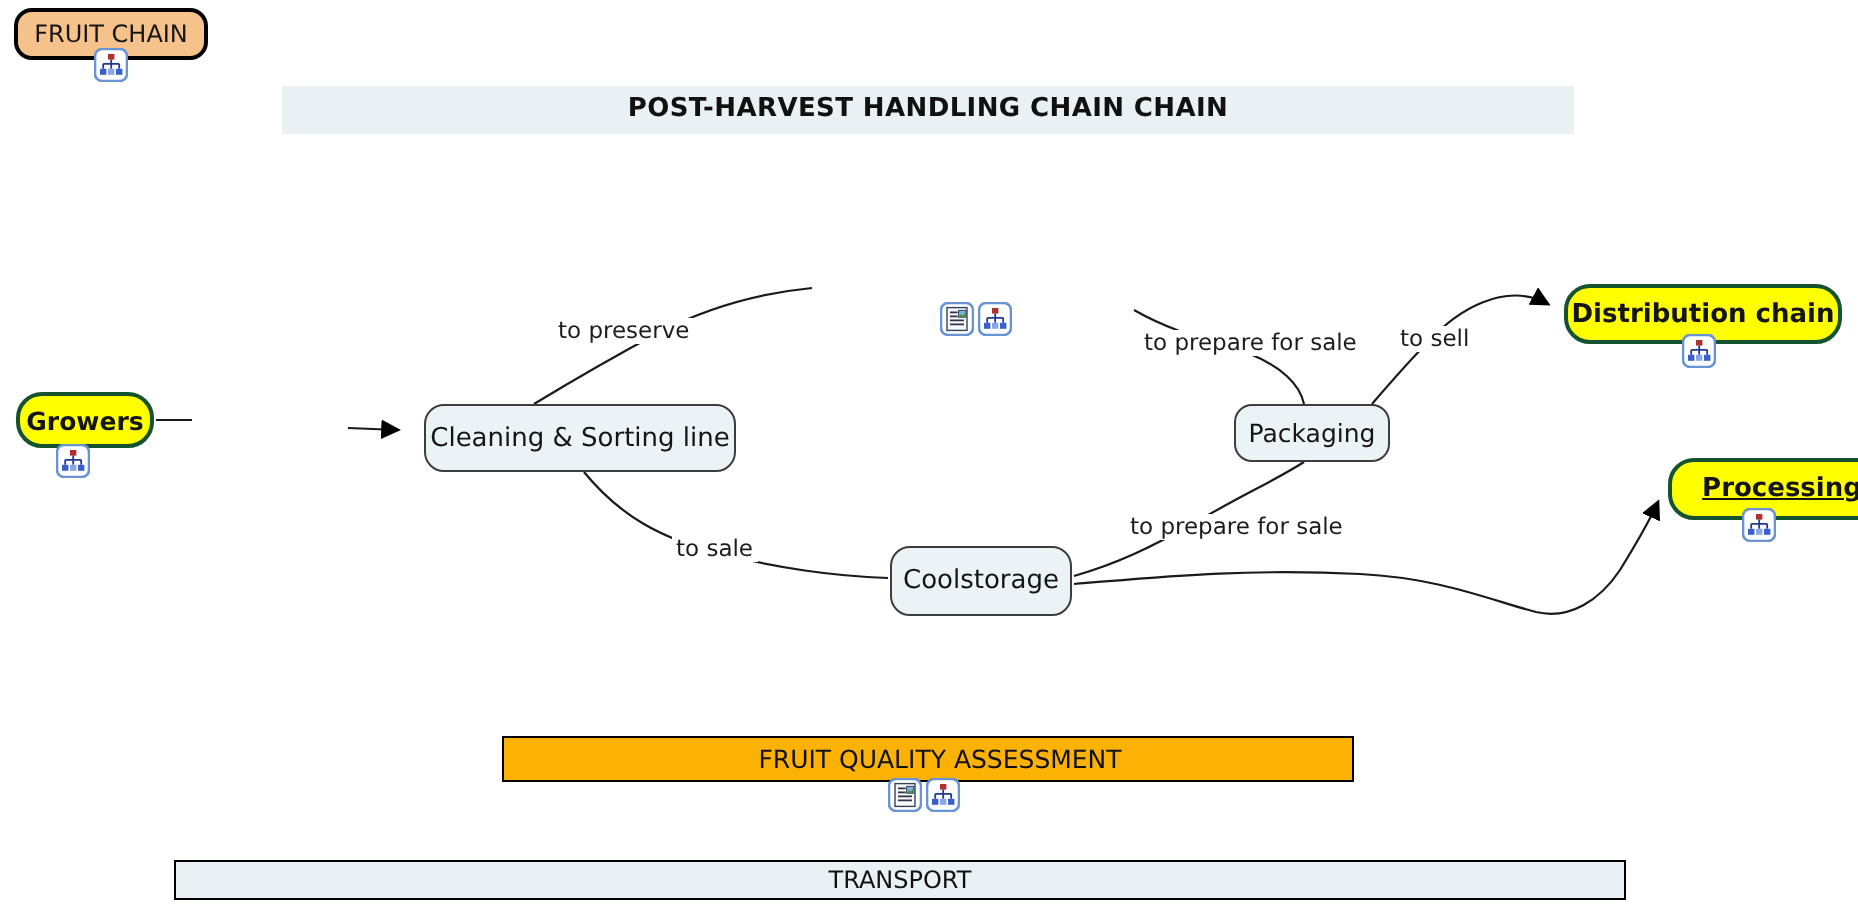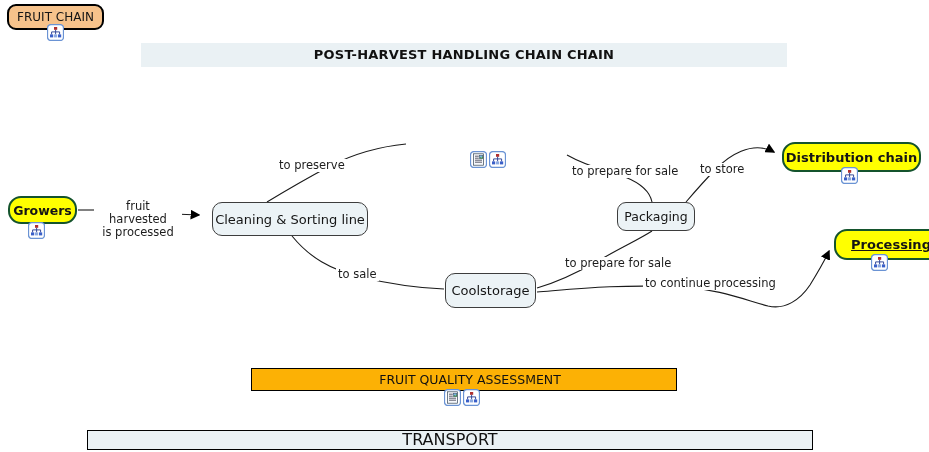--- a/index.html
+++ b/index.html
@@ -17,21 +17,21 @@
     position:absolute;display:flex;align-items:center;justify-content:center;
     font-size:13px;color:#151515;box-sizing:border-box;z-index:3;text-align:center;
   }
   .yellow{background:#ffff00;border:2px solid #14532d;border-radius:13px;font-weight:bold;font-size:12.5px;}
   .light{background:#ecf3f6;border:1px solid #3d3d3d;border-radius:10px;}
   .orange-node{background:#fcb105;border:1.5px solid #2b2b2b;border-radius:12px;}
   .peach{background:#f6c28b;border:2px solid #000;border-radius:9px;font-size:12px;}
   .bar{position:absolute;text-align:center;box-sizing:border-box;z-index:3;color:#111;}
   .title-bar{background:#eaf1f4;font-weight:bold;font-size:13px;line-height:24px;letter-spacing:.2px;}
   .fqa-bar{background:#fcb105;border:1px solid #000;font-size:12.5px;line-height:21px;}
-  .transport-bar{background:#eaf1f4;border:1px solid #000;font-size:16px;line-height:18px;}
+  .transport-bar{background:#eaf1f4;border:1px solid #000;font-size:12px;line-height:18px;}
   .icon{position:absolute;width:17px;height:17px;z-index:4;display:block;cursor:pointer;}
   .icon svg{display:block;}
 </style>
 </head>
 <body>
 
 <div class="canvas">
 
   <svg class="edges" width="929" height="452">
     <defs>
@@ -42,28 +42,25 @@
     <path class="edge" d="M 78 210 L 96 210"></path>
     <path class="edge" d="M 174 214 L 199 215" marker-end="url(#arrow)"></path>
     <path class="edge" d="M 267 202 Q 300 182 330 166 Q 365 148 406 144"></path>
     <path class="edge" d="M 567 155 C 588 167 608 171 625 177 C 640 183 650 192 652 202"></path>
     <path class="edge" d="M 686 202 C 698 188 705 180 715 170 C 728 156 752 140 774 152" marker-end="url(#arrow)"></path>
     <path class="edge" d="M 292 236 C 310 258 330 269 360 277 C 390 284 415 288 444 289"></path>
     <path class="edge" d="M 537 288 C 558 282 575 274 598 261 C 620 248 638 240 652 231"></path>
     <path class="edge" d="M 537 292 C 575 289 620 284 680 287 C 720 289 745 300 768 306 C 785 310 800 300 810 285 C 818 272 824 262 829 251" marker-end="url(#arrow)"></path>
   </svg>
 
-  <div class="edge-label" style="left:94px;top:200px;width:84px;">fruit harvested
-is processed</div>
   <div class="edge-label" style="left:277px;top:159px;">to preserve</div>
   <div class="edge-label" style="left:570px;top:165px;">to prepare for sale</div>
-  <div class="edge-label" style="left:698px;top:163px;">to store</div>
+  <div class="edge-label" style="left:698px;top:163px;">to sell</div>
   <div class="edge-label" style="left:336px;top:268px;">to sale</div>
   <div class="edge-label" style="left:563px;top:257px;">to prepare for sale</div>
-  <div class="edge-label" style="left:643px;top:277px;">to continue processing</div>
 
   <div class="node peach" style="left:7px;top:4px;width:97px;height:26px;">FRUIT CHAIN</div>
 
   <div class="bar title-bar" style="left:141px;top:43px;width:646px;height:24px;">POST-HARVEST HANDLING CHAIN CHAIN</div>
 
   <div class="node light" style="left:212px;top:202px;width:156px;height:34px;">Cleaning &amp; Sorting line</div>
 
   <div class="node yellow" style="left:8px;top:196px;width:69px;height:28px;">Growers</div>
 
 

